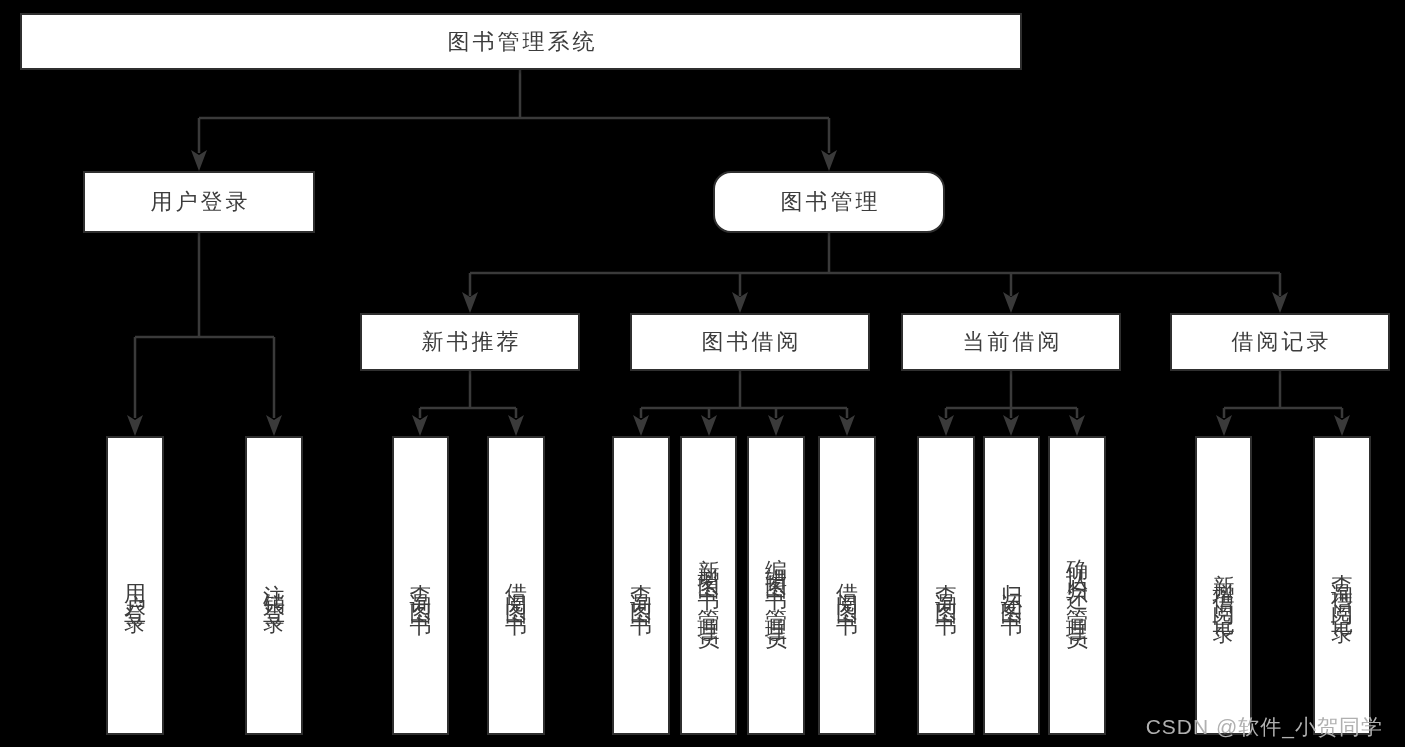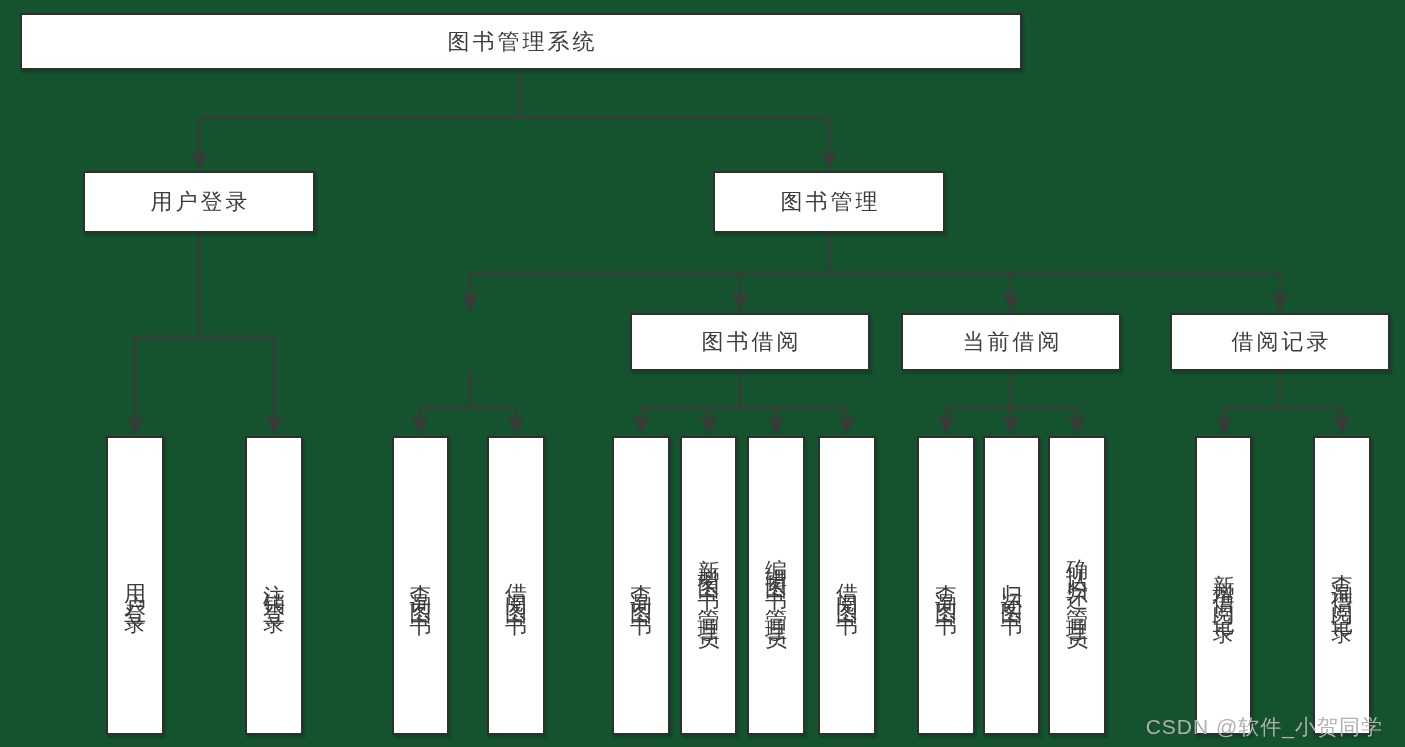--- a/index.html
+++ b/index.html
@@ -1,18 +1,18 @@
 <!DOCTYPE html>
 <html><head>
 <meta charset="utf-8">
 <title>diagram</title>
 <style>
   html,body{margin:0;padding:0;background:#ffffff;}
   .stage{
-    position:relative;width:1405px;height:747px;background:#14532d;
+    position:relative;width:1405px;height:747px;background:#000000;
     overflow:hidden;font-family:"Liberation Sans",sans-serif;
   }
   .wires{position:absolute;left:0;top:0;z-index:1;}
   .wires path{fill:none;stroke:#3a3a3a;stroke-width:2.5;}
   .wires polygon{fill:#3a3a3a;stroke:none;}
   .box{
     position:absolute;box-sizing:border-box;background:#ffffff;
     border:2px solid #2f2f2f;box-shadow:2px 3px 2px rgba(0,0,0,0.18);
     display:flex;align-items:center;justify-content:center;
     color:#3c3c3c;z-index:2;
@@ -64,22 +64,23 @@
     <polygon points="1077,436 1069,415 1077,420 1085,415"></polygon>
 
     <path d="M1280 371 V409 M1224 408 H1342 M1224 408 V418 M1342 408 V418"></path>
     <polygon points="1224,436 1216,415 1224,420 1232,415"></polygon>
     <polygon points="1342,436 1334,415 1342,420 1350,415"></polygon>
   </svg>
 
   <div class="box h-box" style="left:20px;top:13px;width:1002px;height:57px;">图书管理系统</div>
 
   <div class="box h-box" style="left:83px;top:171px;width:232px;height:62px;">用户登录</div>
-  <div class="box h-box" style="left:713px;top:171px;width:232px;height:62px;">图书管理</div>
+  <div class="box h-box" style="left:713px;top:171px;width:232px;height:62px;border-radius:18px;">图书管理</div>
 
+  <div class="box h-box" style="left:360px;top:313px;width:220px;height:58px;">新书推荐</div>
   <div class="box h-box" style="left:630px;top:313px;width:240px;height:58px;">图书借阅</div>
   <div class="box h-box" style="left:1170px;top:313px;width:220px;height:58px;">借阅记录</div>
   <div class="box h-box" style="left:901px;top:313px;width:220px;height:58px;">当前借阅</div>
 
   <div class="box v-box" style="left:106px;top:436px;width:58px;height:299px;">
     <span class="v-label">用户登录</span>
   </div>
   <div class="box v-box" style="left:245px;top:436px;width:58px;height:299px;">
     <span class="v-label">注销登录</span>
   </div>

